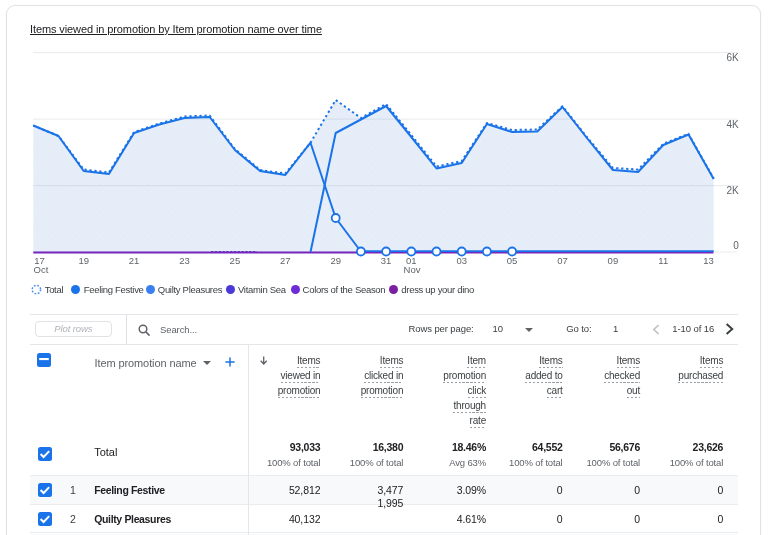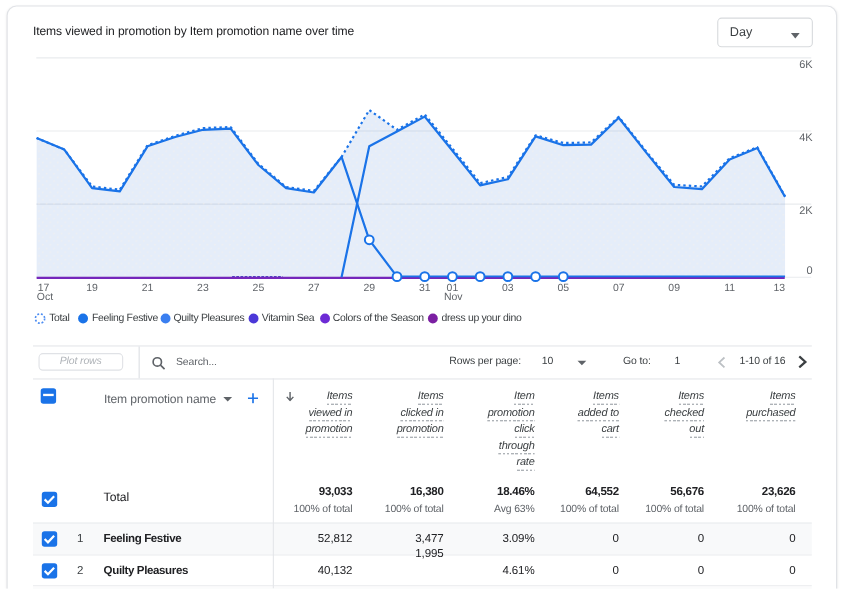--- a/index.html
+++ b/index.html
@@ -1,20 +1,20 @@
 <!DOCTYPE html>
 <html><head>
 <meta charset="utf-8">
 <style>
 * { margin:0; padding:0; box-sizing:border-box; }
 html,body { width:768px; height:535px; background:#fff; font-family:"Liberation Sans", sans-serif; overflow:hidden; }
 #page { position:relative; width:768px; height:535px; background:#fff; }
 #card { position:absolute; left:6px; top:5px; width:755px; height:560px; background:#fff; border:1px solid #e0e2e6; border-radius:9px; box-shadow:0 1px 2px rgba(60,64,67,0.08); }
 .abs { position:absolute; }
-#title { left:30px; top:23.3px; font-size:11px; color:#202124; letter-spacing:-0.1px; }
+#title { left:30px; top:23.3px; font-size:11px; color:#202124; letter-spacing:-0.1px;text-decoration:underline; }
 #daysel { left:652px; top:16px; width:86.5px; height:27px; border:1px solid #d7dadd; border-radius:4px; }
 #daysel .lbl { position:absolute; left:10.5px; top:6.8px; font-size:11.5px; color:#3c4043; }
 #daysel .caret { position:absolute; right:11px; top:12.6px; width:0; height:0; border-left:4.7px solid transparent; border-right:4.7px solid transparent; border-top:5.2px solid #5f6368; }
 #chartsvg { left:0; top:40px; }
 
 .ldot { position:absolute; width:9px; height:9px; border-radius:50%; top:285px; }
 .ltxt { position:absolute; top:284.2px; font-size:9.5px; letter-spacing:-0.3px; color:#3c4043; line-height:11px; }
 
 .tbtxt { position:absolute; font-size:9.5px; letter-spacing:-0.1px; color:#3c4043; line-height:11px; }
 #sep1 { left:30px; top:314px; width:708px; height:1px; background:#e4e6e9; }
@@ -22,38 +22,34 @@
 #vdiv { left:126px; top:315px; width:1px; height:29px; background:#dcdfe3; }
 #sep2 { left:30px; top:343.5px; width:708px; height:1px; background:#e4e6e9; }
 #colsep { left:248px; top:344px; width:1px; height:191px; background:#e4e6e9; z-index:3; }
 .caret2 { width:0; height:0; border-left:4.7px solid transparent; border-right:4.7px solid transparent; border-top:4.6px solid #5f6368; }
 
 .cb { position:absolute; width:14px; height:14px; background:#1a73e8; border-radius:2.5px; }
 .cb svg { position:absolute; left:0; top:0; }
 
 #dimhead { left:94.5px; top:356.8px; font-size:11px; color:#5f6368; letter-spacing:-0.1px; }
 .mcol { position:absolute; top:352.5px; font-size:10px; color:#3c4043; text-align:right; line-height:15px; letter-spacing:-0.2px; }
-.mcol span { padding-bottom:2px; background-image:repeating-linear-gradient(90deg,#9aa0a6 0 2.3px,transparent 2.3px 3.9px); background-position:0 100%; background-size:100% 1px; background-repeat:no-repeat;font-style:italic; }
+.mcol span { padding-bottom:2px; background-image:repeating-linear-gradient(90deg,#9aa0a6 0 2.3px,transparent 2.3px 3.9px); background-position:0 100%; background-size:100% 1px; background-repeat:no-repeat; }
 
 .rowbg { position:absolute; left:30px; width:708px; }
 .num { position:absolute; left:67px; width:12px; text-align:center; font-size:10.5px; color:#3c4043; }
 .name { position:absolute; left:94.2px; font-size:10.5px; font-weight:bold; letter-spacing:-0.35px; color:#202124; }
 .val { position:absolute; text-align:right; font-size:10.5px; color:#202124; letter-spacing:-0.1px; }
 .tval { position:absolute; text-align:right; font-size:10.5px; font-weight:bold; color:#202124; letter-spacing:-0.25px; }
 .sub { position:absolute; text-align:right; font-size:9.5px; color:#5f6368; letter-spacing:-0.15px; }
 </style>
 </head>
 <body>
 <div id="page">
   <div id="card"></div>
   <div class="abs" id="title">Items viewed in promotion by Item promotion name over time</div>
-  <div class="abs" id="daysel">
-      <span class="lbl">Day</span>
-      <span class="caret"></span>
-    </div>
 
   <svg id="chartsvg" class="abs" width="768" height="240" viewBox="0 40 768 240">
     <defs>
         <pattern id="pdots" width="6.8" height="6.8" patternUnits="userSpaceOnUse">
       <circle cx="1.5" cy="1.5" r="0.8" fill="#f8f3e9" opacity="0.45"></circle>
       <circle cx="4.9" cy="4.9" r="0.8" fill="#f8f3e9" opacity="0.45"></circle>
     </pattern>
       </defs>
     <line x1="33" y1="52.6" x2="737.5" y2="52.6" stroke="#e9ebee" stroke-width="1"></line>
     <line x1="33" y1="119.1" x2="737.5" y2="119.1" stroke="#e9ebee" stroke-width="1"></line>

